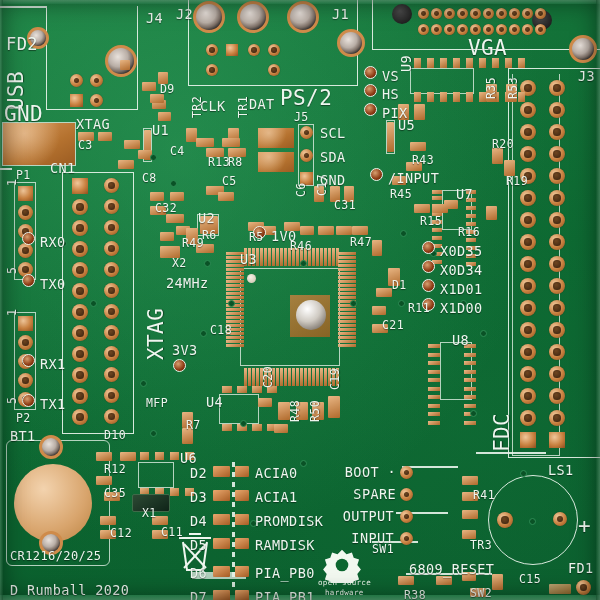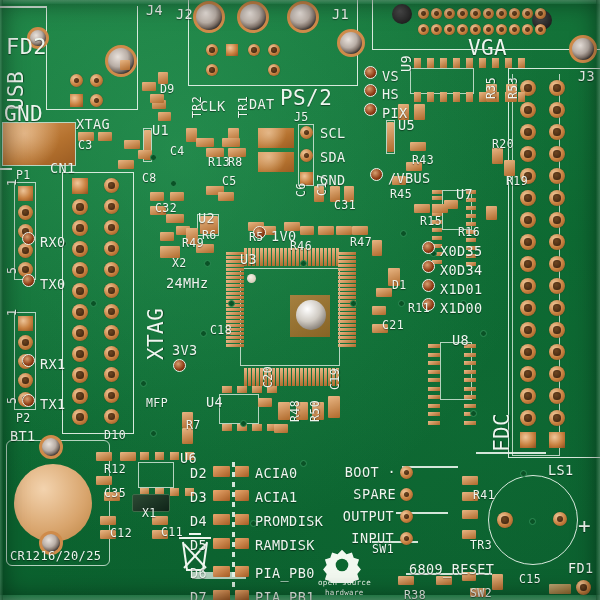--- a/index.html
+++ b/index.html
@@ -35,21 +35,21 @@
   .silk{
     position:absolute; color:#eef6ef;
     font-family:"DejaVu Sans Mono", monospace;
     letter-spacing:.4px; white-space:nowrap;
     text-shadow:0 1px 1px rgba(0,0,0,.45);
     line-height:1;
   }
   .s8{font-size:8.5px}
   .s11{font-size:11.5px}
   .s13{font-size:13.5px}
-  .s16{font-size:22px}
+  .s16{font-size:17px}
   .s20{font-size:21px}
   .s24{font-size:25px}
   .rot90{transform:rotate(-90deg);transform-origin:left top}
 
   
   .outline{position:absolute;border:1.3px solid #e8f3ea;opacity:.92;box-sizing:border-box}
   .outline2{position:absolute;border:1.1px solid #dfeee2;opacity:.8;box-sizing:border-box}
   .sline{position:absolute;background:#eaf4ec;opacity:.9}
 
   
@@ -767,35 +767,36 @@
   <div class="osh s8" style="left:325px;top:588px;font-size:7.5px;letter-spacing:.3px">hardware</div>
 
   <div class="silk s20 rot90" style="left:6px;top:110px"><span>USB</span></div>
   <div class="silk s16" style="left:6px;top:36px"><span>FD2</span></div>
   <div class="silk s20" style="left:4px;top:104px"><span>GND</span></div>
   <div class="silk s13" style="left:76px;top:118px"><span>XTAG</span></div>
   <div class="silk s13" style="left:50px;top:162px"><span>CN1</span></div>
   <div class="silk s11" style="left:16px;top:170px"><span>P1</span></div>
   <div class="silk s11" style="left:16px;top:413px"><span>P2</span></div>
   <div class="silk s20 rot90" style="left:146px;top:360px"><span>XTAG</span></div>
-  <div class="silk s13" style="left:146px;top:4px"><span>J4</span></div>
+  <div class="silk s13" style="left:146px;top:12px"><span>J4</span></div>
   <div class="silk s13" style="left:176px;top:8px"><span>J2</span></div>
   <div class="silk s13" style="left:332px;top:8px"><span>J1</span></div>
   <div class="silk s11" style="left:294px;top:112px"><span>J5</span></div>
   <div class="silk s13" style="left:578px;top:70px"><span>J3</span></div>
   <div class="silk s20" style="left:280px;top:88px"><span>PS/2</span></div>
   <div class="silk s20" style="left:468px;top:38px"><span>VGA</span></div>
   <div class="silk s20 rot90" style="left:492px;top:452px"><span>FDC</span></div>
   <div class="silk s13" style="left:548px;top:464px"><span>LS1</span></div>
   <div class="silk s13" style="left:568px;top:562px"><span>FD1</span></div>
   <div class="silk s13" style="left:10px;top:430px"><span>BT1</span></div>
   <div class="silk s11" style="left:372px;top:544px"><span>SW1</span></div>
   <div class="silk s11" style="left:470px;top:588px"><span>SW2</span></div>
   <div class="silk s11" style="left:146px;top:398px"><span>MFP</span></div>
 
+  <div class="silk s13" style="left:10px;top:584px">D Rumball  2020</div>
   <div class="silk s13" style="left:10px;top:550px;font-size:12px">CR1216/20/25</div>
 
   <div id="gen-pinnums">
       <div class="silk s11 rot90" style="left:7px;top:186px">1</div>
       <div class="silk s11 rot90" style="left:7px;top:274px">5</div>
       <div class="silk s11 rot90" style="left:7px;top:316px">1</div>
       <div class="silk s11 rot90" style="left:7px;top:404px">5</div>
       <div class="silk s20 " style="left:578px;top:516px">+</div>
     </div>
 
@@ -820,21 +821,21 @@
       <div class="silk s13" style="left:172px;top:344px">3V3</div>
       <div class="tp" style="left:23px;top:233px;width:11px;height:11px;margin:-1px"></div>
       <div class="silk s13" style="left:40px;top:236px">RX0</div>
       <div class="tp" style="left:23px;top:275px;width:11px;height:11px;margin:-1px"></div>
       <div class="silk s13" style="left:40px;top:278px">TX0</div>
       <div class="tp" style="left:23px;top:355px;width:11px;height:11px;margin:-1px"></div>
       <div class="silk s13" style="left:40px;top:358px">RX1</div>
       <div class="tp" style="left:23px;top:395px;width:11px;height:11px;margin:-1px"></div>
       <div class="silk s13" style="left:40px;top:398px">TX1</div>
       <div class="tp" style="left:371px;top:169px;width:11px;height:11px;margin:-1px"></div>
-      <div class="silk s13" style="left:388px;top:172px">/VBUS</div>
+      <div class="silk s13" style="left:388px;top:172px">/INPUT</div>
       <div class="silk s13" style="left:320px;top:127px">SCL</div>
       <div class="silk s13" style="left:320px;top:151px">SDA</div>
       <div class="silk s13" style="left:320px;top:174px">GND</div>
       <div class="silk s13" style="left:200px;top:100px">CLK</div>
       <div class="silk s13" style="left:249px;top:98px">DAT</div>
       <div class="silk s13" style="left:166px;top:277px">24MHz</div>
       <div class="silk s13" style="left:409px;top:563px">6809_RESET</div>
     </div>
 
   <div id="gen-leds">

